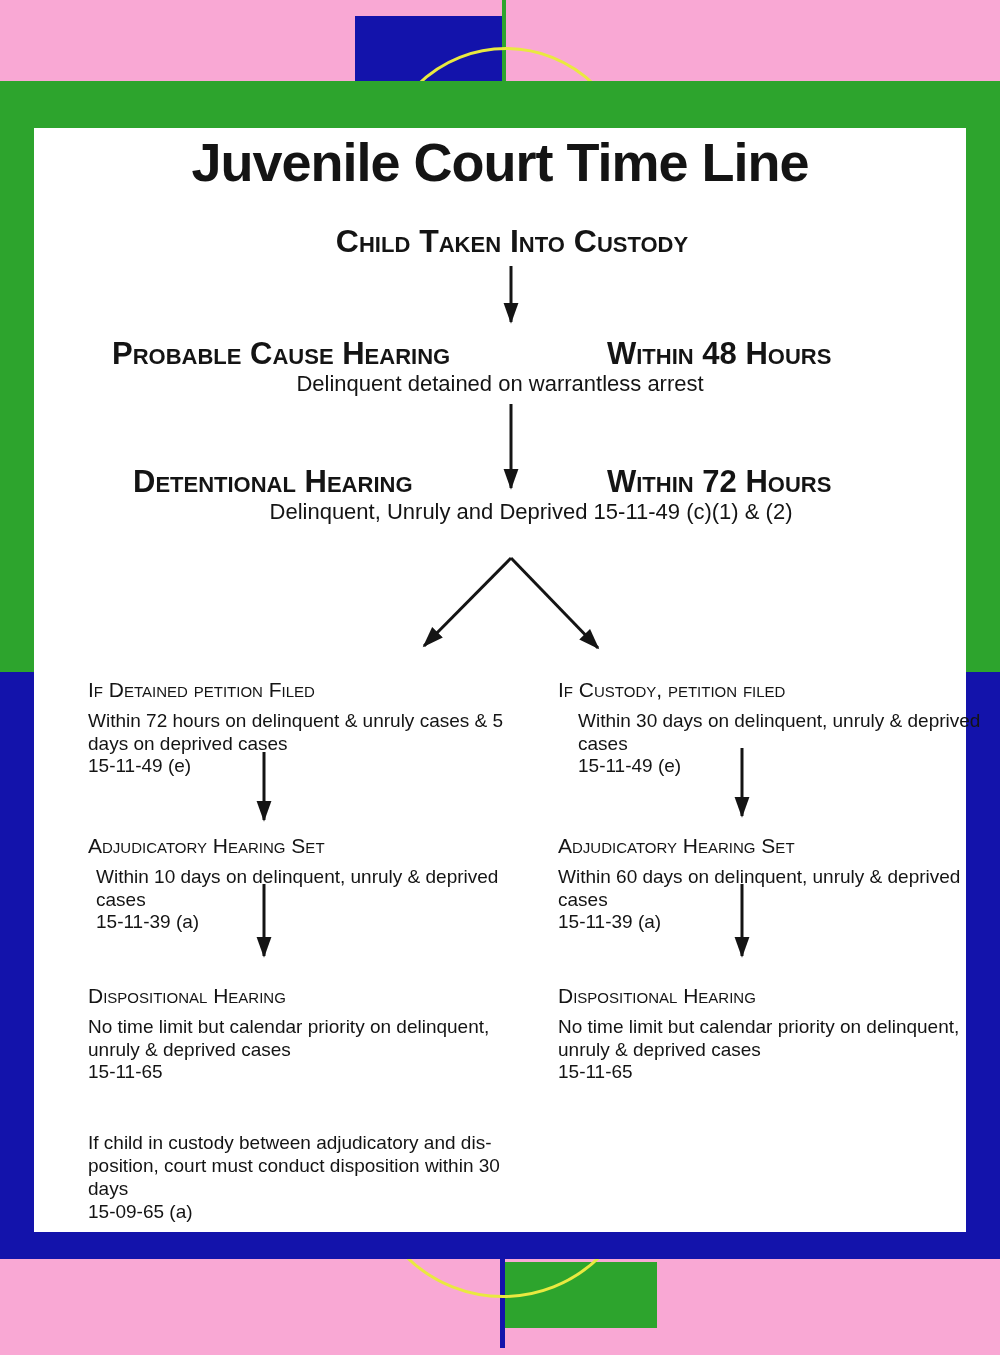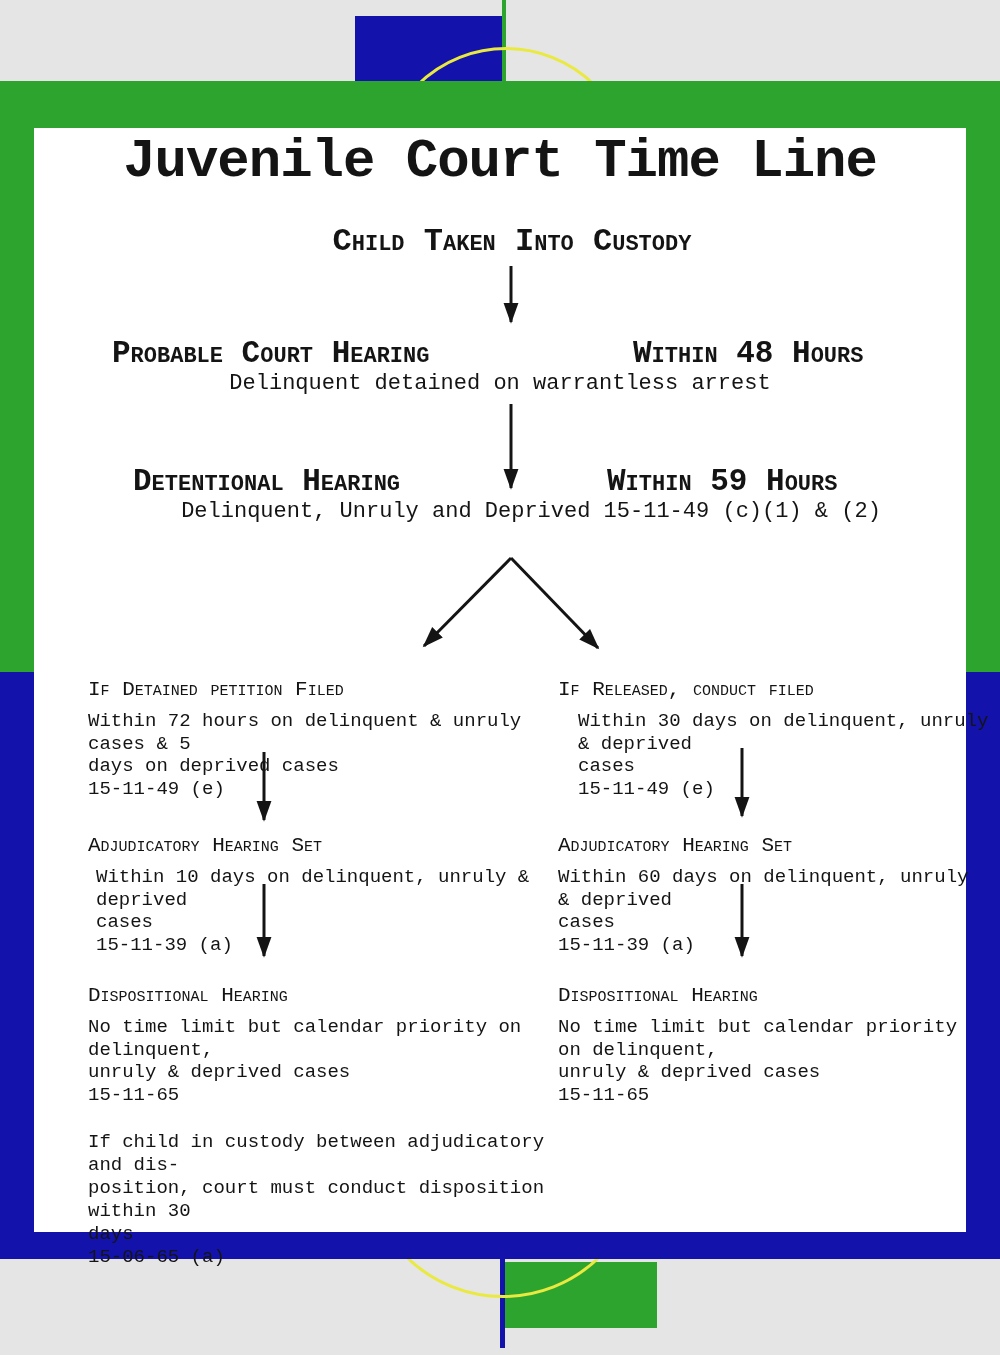--- a/index.html
+++ b/index.html
@@ -1,19 +1,19 @@
 <!DOCTYPE html>
 <html style="--green: #2da42d; --blue: #1313ab; --yellow: #e9e940; --ink: #141414;"><head>
 <meta charset="utf-8">
 <style>
   html,body{margin:0;padding:0;background:#ffffff;}
   .page{
     position:relative;width:1000px;height:1355px;overflow:hidden;
-    background:#e5e5e5;
-    font-family:Liberation Mono, monospace;
+    background:#f9a8d4;
+    font-family:Liberation Sans, sans-serif;
     color:var(--ink,#141414);
   }
   .abs{position:absolute;}
   
   .top-blue-square{left:355px;top:16px;width:147px;height:65px;background:var(--blue);z-index:1;}
   .bottom-green-square{left:503px;top:1262px;width:154px;height:66px;background:var(--green);z-index:1;}
   .top-green-line{left:502px;top:0;width:4px;height:81px;background:var(--green);z-index:2;}
   .bottom-blue-line{left:500px;top:1259px;width:5px;height:89px;background:var(--blue);z-index:2;}
   .yellow-circle{border:3px solid var(--yellow);border-radius:50%;box-sizing:border-box;z-index:3;background:transparent;}
   .top-circle{left:379px;top:47px;width:254px;height:254px;}
@@ -76,57 +76,57 @@
       <line x1="511" y1="266" x2="511" y2="322" stroke="#141414" stroke-width="3" marker-end="url(#ah)"></line>
       <line x1="511" y1="404" x2="511" y2="488" stroke="#141414" stroke-width="3" marker-end="url(#ah)"></line>
       <line x1="511" y1="558" x2="424" y2="646" stroke="#141414" stroke-width="3" marker-end="url(#ah)"></line>
       <line x1="511" y1="558" x2="598" y2="648" stroke="#141414" stroke-width="3" marker-end="url(#ah)"></line>
       <line x1="264" y1="752" x2="264" y2="820" stroke="#141414" stroke-width="3" marker-end="url(#ah)"></line>
       <line x1="742" y1="748" x2="742" y2="816" stroke="#141414" stroke-width="3" marker-end="url(#ah)"></line>
       <line x1="264" y1="884" x2="264" y2="956" stroke="#141414" stroke-width="3" marker-end="url(#ah)"></line>
       <line x1="742" y1="884" x2="742" y2="956" stroke="#141414" stroke-width="3" marker-end="url(#ah)"></line>
     </svg>
 
-    <div class="abs sc hd-bold" style="left:112px;top:337px;">Probable Court Hearing</div>
-    <div class="abs sc hd-bold" style="left:607px;top:337px;margin-left:26px;">Within 48 Hours</div>
+    <div class="abs sc hd-bold" style="left:112px;top:337px;">Probable Cause Hearing</div>
+    <div class="abs sc hd-bold" style="left:607px;top:337px;">Within 48 Hours</div>
     <div class="abs subnote" style="left:0;top:371px;">Delinquent detained on warrantless arrest</div>
 
     <div class="abs sc hd-bold" style="left:133px;top:465px;">Detentional Hearing</div>
-    <div class="abs sc hd-bold" style="left:607px;top:465px;">Within 59 Hours</div>
+    <div class="abs sc hd-bold" style="left:607px;top:465px;">Within 72 Hours</div>
     <div class="abs subnote" style="left:0;top:499px;margin-left:31px;">Delinquent, Unruly and Deprived 15-11-49 (c)(1) &amp; (2)</div>
 
     <div class="abs sc hd-col" style="left:88px;top:678px;">If Detained petition Filed</div>
     <div class="abs body-text" style="left:88px;top:710px;width:460px;">Within 72 hours on delinquent &amp; unruly cases &amp; 5
 days on deprived cases
 15-11-49 (e)</div>
 
     <div class="abs sc hd-col" style="left:88px;top:834px;">Adjudicatory Hearing Set</div>
     <div class="abs body-text" style="left:88px;top:866px;width:460px;margin-left:8px;">Within 10 days on delinquent, unruly &amp; deprived
 cases
 15-11-39 (a)</div>
 
     <div class="abs sc hd-col" style="left:88px;top:984px;">Dispositional Hearing</div>
     <div class="abs body-text" style="left:88px;top:1016px;width:460px;">No time limit but calendar priority on delinquent,
 unruly &amp; deprived cases
 15-11-65</div>
 
-    <div class="abs sc hd-col" style="left:558px;top:678px;">If Released, conduct filed</div>
+    <div class="abs sc hd-col" style="left:558px;top:678px;">If Custody, petition filed</div>
     <div class="abs body-text" style="left:558px;top:710px;width:420px;margin-left:20px;">Within 30 days on delinquent, unruly &amp; deprived
 cases
 15-11-49 (e)</div>
 
     <div class="abs sc hd-col" style="left:558px;top:834px;">Adjudicatory Hearing Set</div>
     <div class="abs body-text" style="left:558px;top:866px;width:420px;">Within 60 days on delinquent, unruly &amp; deprived
 cases
 15-11-39 (a)</div>
 
     <div class="abs sc hd-col" style="left:558px;top:984px;">Dispositional Hearing</div>
     <div class="abs body-text" style="left:558px;top:1016px;width:420px;">No time limit but calendar priority on delinquent,
 unruly &amp; deprived cases
 15-11-65</div>
 
     <div class="abs body-text" style="left:88px;top:1131px;width:460px;line-height:23px;">If child in custody between adjudicatory and dis-
 position, court must conduct disposition within 30
 days
-15-06-65 (a)</div>
+15-09-65 (a)</div>
 
   </div>
 </div>
 
 </body></html>

